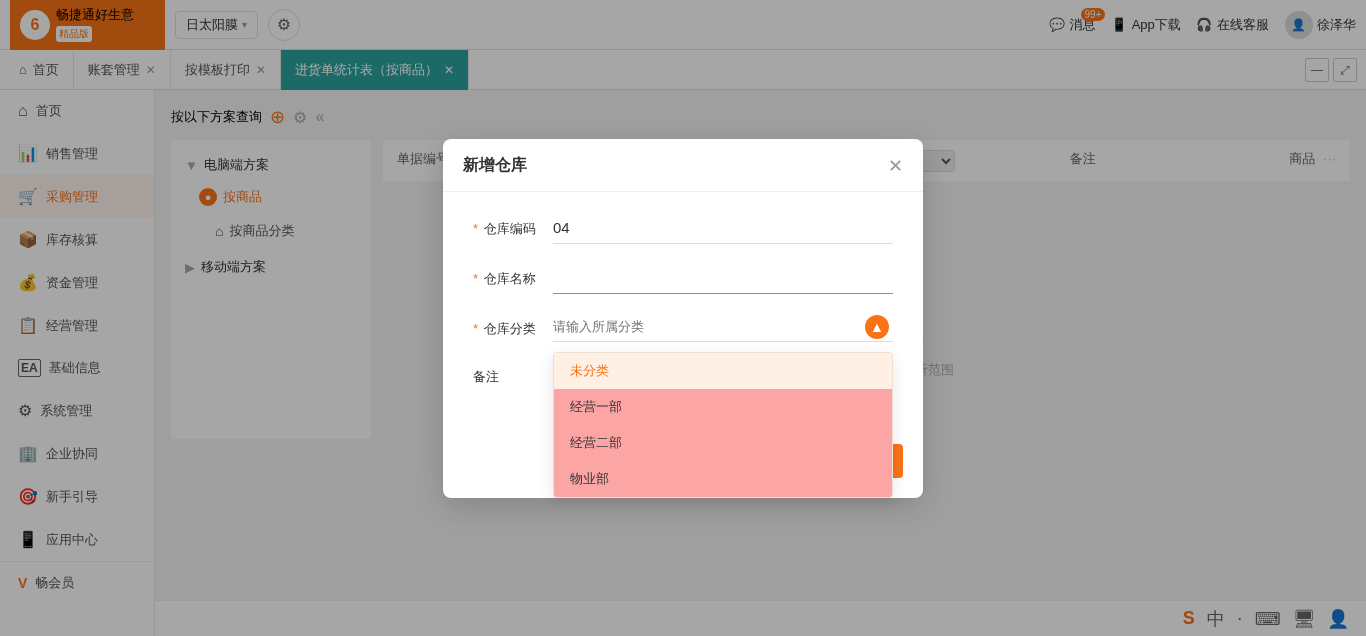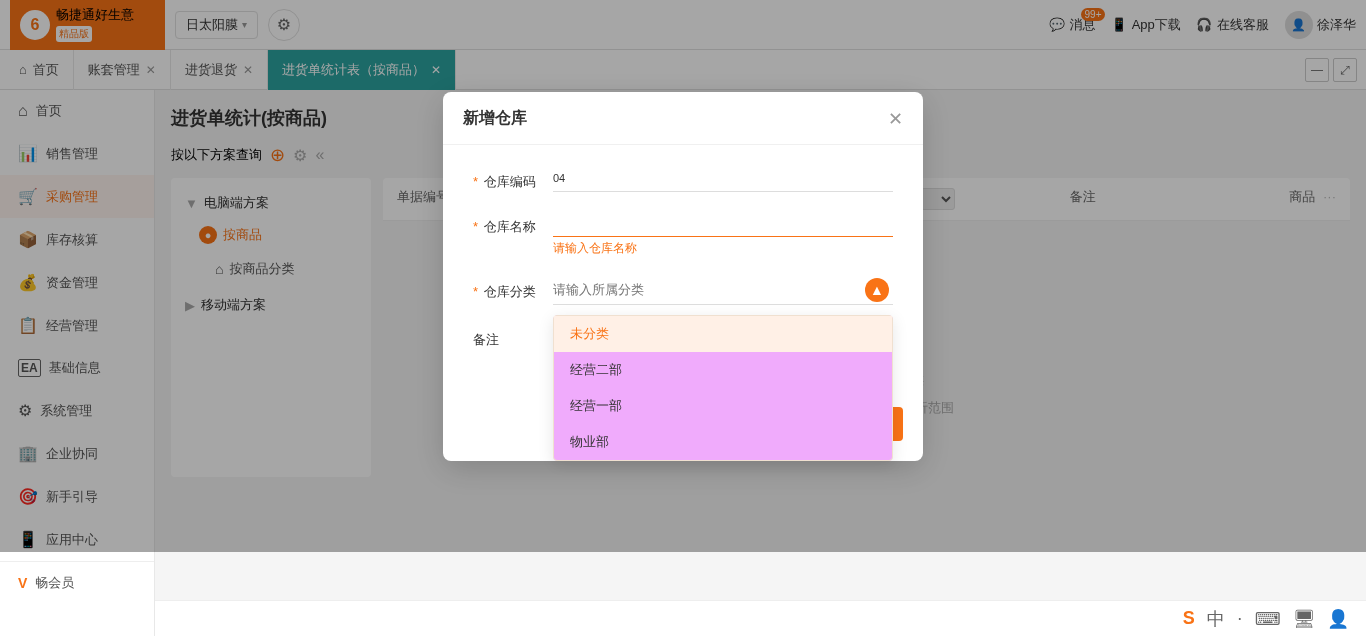--- a/index.html
+++ b/index.html
@@ -103,21 +103,21 @@
     .toolbar-left { display: flex; align-items: center; gap: 8px; font-size: 13px; }
     .toolbar-right { display: flex; align-items: center; gap: 10px; }
     .btn-orange { background: #f97316; color: #fff; border: none; border-radius: 4px; padding: 6px 18px; font-size: 13px; cursor: pointer; }
     .btn-outline { border: 1px solid #ccc; background: #fff; border-radius: 4px; padding: 6px 12px; font-size: 13px; cursor: pointer; color: #555; }
 
     
     .empty-area { display: flex; flex-direction: column; align-items: center; justify-content: center; padding: 60px 0; gap: 10px; color: #aaa; font-size: 13px; }
 
     
     .overlay {
-      position: fixed; top: 0; left: 0; width: 1366px; height: 552px;
+      position: fixed; top: 0; left: 0; width: 1366px; height: 636px;
       background: rgba(0,0,0,0.35); z-index: 100;
       display: flex; align-items: center; justify-content: center;
     }
 
     
     .dialog {
       background: #fff; border-radius: 8px; width: 480px;
       box-shadow: 0 8px 32px rgba(0,0,0,0.18);
       position: relative; overflow: visible;
     }
@@ -127,21 +127,21 @@
     }
     .dialog-title { font-size: 16px; font-weight: bold; color: #333; }
     .dialog-close { cursor: pointer; font-size: 18px; color: #999; }
     .dialog-body { padding: 20px 30px 16px; }
     .form-row { display: flex; align-items: flex-start; margin-bottom: 18px; }
     .form-label { width: 80px; min-width: 80px; font-size: 13px; color: #333; padding-top: 8px; }
     .form-label .required { color: #f97316; margin-right: 2px; }
     .form-field { flex: 1; }
     .form-input {
       width: 100%; border: none; border-bottom: 1px solid #ddd;
-      padding: 7px 0; font-size: 11px; color: #333; outline: none;
+      padding: 7px 0; font-size: 15px; color: #333; outline: none;
       background: transparent;
     }
     .form-input.error { border-bottom: 1px solid #f97316; }
     .form-input::placeholder { color: #bbb; }
     .error-tip { color: #f97316; font-size: 12px; margin-top: 3px; }
     .form-select-wrap { position: relative; width: 100%; }
     .form-select-input {
       width: 100%; border: none; border-bottom: 1px solid #ddd;
       padding: 7px 30px 7px 0; font-size: 13px; color: #701a75; outline: none;
       background: transparent; appearance: none;
@@ -149,21 +149,21 @@
     .select-chevron {
       position: absolute; right: 4px; top: 50%; transform: translateY(-50%);
       width: 24px; height: 24px; background: #f97316; border-radius: 50%;
       display: flex; align-items: center; justify-content: center;
       color: #fff; font-size: 14px; cursor: pointer;
     }
 
     
     .dropdown-list {
       position: absolute; left: 0; top: 40px; width: 100%;
-      background: #f0abfc; border: 1px solid #f0e0d0; border-radius: 4px;
+      background: #fca5a5; border: 1px solid #f0e0d0; border-radius: 4px;
       box-shadow: 0 4px 16px rgba(0,0,0,0.1); z-index: 200;
     }
     .dropdown-item {
       padding: 9px 16px; font-size: 13px; color: #333; cursor: pointer;
     }
     .dropdown-item.selected { background: #fff0e6; color: #f97316; }
 
     .form-textarea {
       width: 100%; border: none; border-bottom: 1px solid #ddd;
       padding: 7px 0; font-size: 13px; color: #333; outline: none;
@@ -223,21 +223,21 @@
 <div class="tab-bar">
   <div class="tab-item">
     <span>⌂</span>
     <span>首页</span>
   </div>
   <div class="tab-item">
     <span>账套管理</span>
     <span class="tab-close">✕</span>
   </div>
   <div class="tab-item">
-    <span>进货退货</span>
+    <span>按模板打印</span>
     <span class="tab-close">✕</span>
   </div>
   <div class="tab-item active">
     <span>进货单统计表（按商品）</span>
     <span class="tab-close">✕</span>
   </div>
   <div class="tab-end-btns">
     <div class="tab-end-btn">—</div>
     <div class="tab-end-btn">⤢</div>
   </div>
@@ -290,21 +290,20 @@
       <span class="sidebar-icon">📱</span>
       <span>应用中心</span>
     </div>
     <div class="sidebar-item sidebar-toggle">
       <span class="sidebar-icon" style="font-weight:bold;color:#f97316;font-size:14px;">V</span>
       <span>畅会员</span>
     </div>
   </div>
 
   <div class="content-area">
-    <div class="page-title">进货单统计(按商品)</div>
     <div class="toolbar-row">
       <div class="toolbar-left">
         <span>按以下方案查询</span>
         <span style="cursor:pointer;color:#f97316;font-size:18px;">⊕</span>
         <span style="cursor:pointer;color:#aaa;font-size:16px;">⚙</span>
         <span style="cursor:pointer;color:#aaa;font-size:16px;">«</span>
       </div>
     </div>
 
     <div style="display:flex;gap:12px;">
@@ -393,42 +392,41 @@
         </div>
       </div>
 
       <div class="form-row">
         <div class="form-label">
           <span class="required">*</span>
           <span>仓库名称</span>
         </div>
         <div class="form-field">
           <input class="form-input error" type="text" placeholder="" style="">
-          <div class="error-tip">请输入仓库名称</div>
         </div>
       </div>
 
       <div class="form-row" style="position:relative;">
         <div class="form-label">
           <span class="required">*</span>
           <span>仓库分类</span>
         </div>
         <div class="form-field form-select-wrap">
           <input class="form-select-input" type="text" placeholder="请输入所属分类" style="">
           <div class="select-chevron">▲</div>
           
           <div class="dropdown-list">
             <div class="dropdown-item selected">
               <span>未分类</span>
             </div>
             <div class="dropdown-item">
-              <span>经营二部</span>
+              <span>经营一部</span>
             </div>
             <div class="dropdown-item">
-              <span>经营一部</span>
+              <span>经营二部</span>
             </div>
             <div class="dropdown-item">
               <span>物业部</span>
             </div>
           </div>
         </div>
       </div>
 
       <div class="form-row">
         <div class="form-label">

